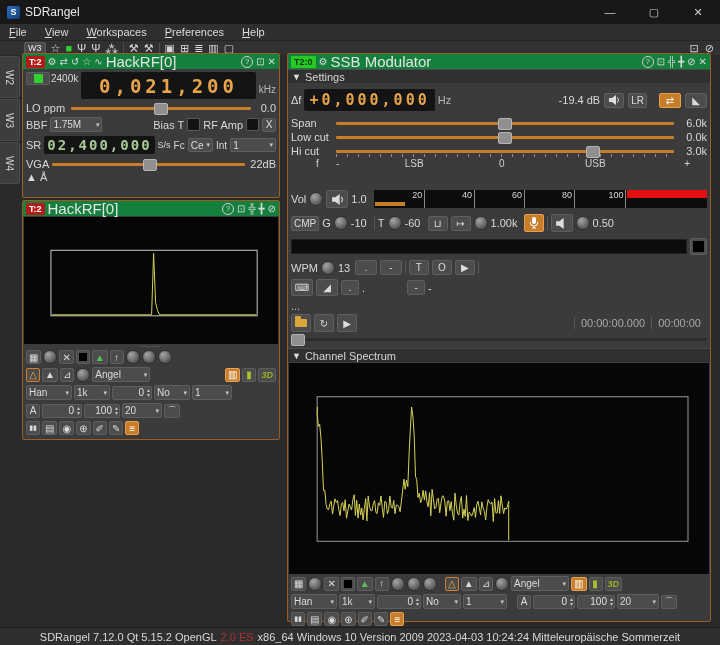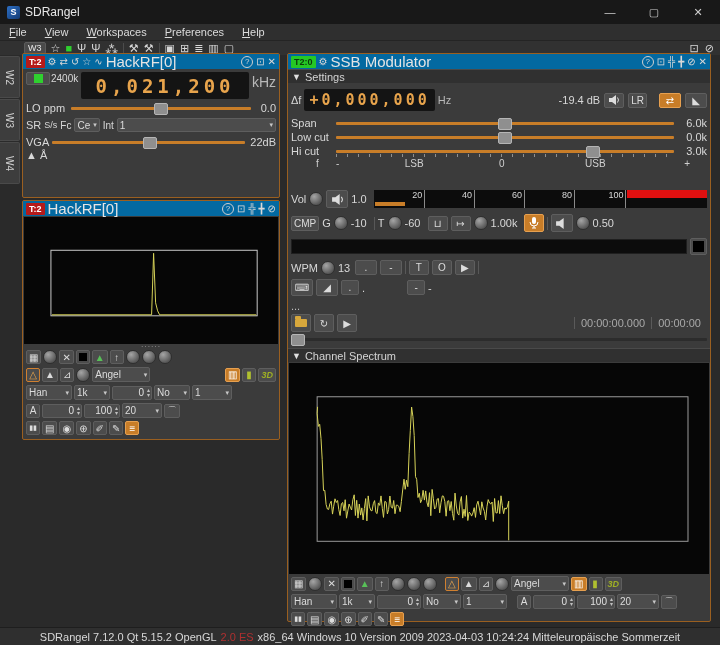--- a/index.html
+++ b/index.html
@@ -19,21 +19,21 @@
   .tbico{color:#d8d8d8;font-size:11px;line-height:12px;}
   .tbsep{width:1px;height:11px;background:#4c4c4c;}
   #ws-button{background:#4a4a4a;border:1px solid #5c5c5c;font-size:9px;padding:0 3px;border-radius:2px;color:#e6e6e6;}
   .tb-right{margin-left:auto;display:flex;gap:6px;padding-right:6px;}
   
   .wtab{position:absolute;left:0;width:19px;height:40px;background:#3d3d3d;border:1px solid #4a4a4a;border-left:none;
         color:#cfcfcf;font-size:10px;display:flex;align-items:center;justify-content:center;
         writing-mode:vertical-rl;border-radius:0 2px 2px 0;}
   
   .panel{position:absolute;background:#3b3b3b;border:1px solid #9a5f20;border-radius:2px;box-sizing:border-box;}
-  .phead{height:15px;background:#0369a1;display:flex;align-items:center;gap:3px;padding:0 3px;}
+  .phead{height:15px;background:#15803d;display:flex;align-items:center;gap:3px;padding:0 3px;}
   .badge{font-size:9px;font-weight:bold;padding:0 3px;border-radius:1px;line-height:12px;}
   .badge.red{background:#b51a1a;color:#fff;}
   .badge.green{background:#25c825;color:#0b3b0b;}
   .ptitle{color:#e4e4e4;font-size:15px;}
   .hico{color:#d8d8d8;font-size:10px;line-height:12px;}
   .hico.circ{border:1px solid #cfcfcf;border-radius:50%;width:10px;height:10px;display:inline-flex;align-items:center;justify-content:center;font-size:8px;}
   .hright{margin-left:auto;display:flex;align-items:center;gap:3px;}
   .row{display:flex;align-items:center;gap:3px;padding:0 3px;}
   .lab{color:#d8d8d8;}
   .btn{background:#4c4c4c;border:1px solid #5e5e5e;border-radius:2px;color:#dcdcdc;height:15px;min-width:15px;
@@ -144,32 +144,46 @@
     </span>
   </div>
   <div class="row" style="margin-top:3px;align-items:flex-start;">
     <span style="display:flex;flex-direction:row;align-items:center;gap:1px;">
       <span class="btn" style="width:24px;height:13px">
         <span style="width:9px;height:9px;background:#2fd02f;display:inline-block"></span>
       </span>
       <span class="lab" style="font-size:10px">2400k</span>
     </span>
     <span class="digits" style="height:27px;flex:1;font-size:19px;font-weight:bold;letter-spacing:4px">0,021,200</span>
-    <span class="lab" style="font-size:14px;color:#b8b8b8;margin-top:2px">kHz</span>
+    <span class="lab" style="font-size:10px;color:#b8b8b8;margin-top:12px">kHz</span>
   </div>
   <div class="row" style="margin-top:3px">
     <span class="lab" style="width:42px">LO ppm</span>
     <span class="slider">
       <span class="groove"></span>
       <span class="thumb" style="left:46%"></span>
     </span>
     <span class="lab" style="width:22px;text-align:right">0.0</span>
   </div>
+  <div class="row" style="margin-top:3px">
+    <span class="lab">BBF</span>
+    <span class="btn dd" style="width:52px;justify-content:space-between">
+      <span>1.75M</span>
+      <span class="dda">▾</span>
+    </span>
+    <span style="flex:1"></span>
+    <span class="lab">Bias T</span>
+    <span class="chk"></span>
+    <span class="lab">RF Amp</span>
+    <span class="chk"></span>
+    <span class="btn sm">X</span>
+  </div>
   <div class="row" style="margin-top:4px">
     <span class="lab">SR</span>
+    <span class="digits green" style="height:18px;font-size:14px;font-weight:bold;letter-spacing:2px;padding:0 3px">02,400,000</span>
     <span class="lab" style="font-size:9px">S/s</span>
     <span class="lab" style="font-size:10px">Fc</span>
     <span class="btn dd sm">
       <span>Ce</span>
       <span class="dda">▾</span>
     </span>
     <span class="lab" style="font-size:10px">Int</span>
     <span class="btn dd sm" style="flex:1;justify-content:space-between">
       <span>1</span>
       <span class="dda">▾</span>

